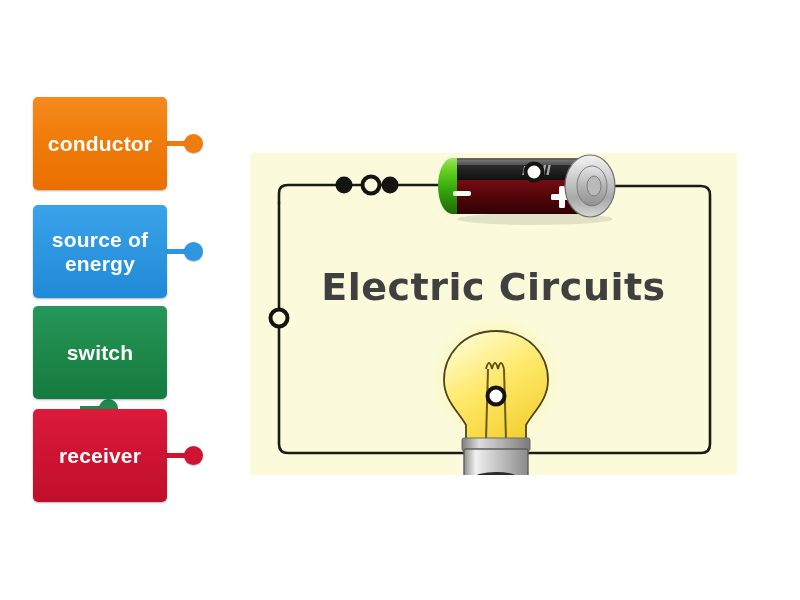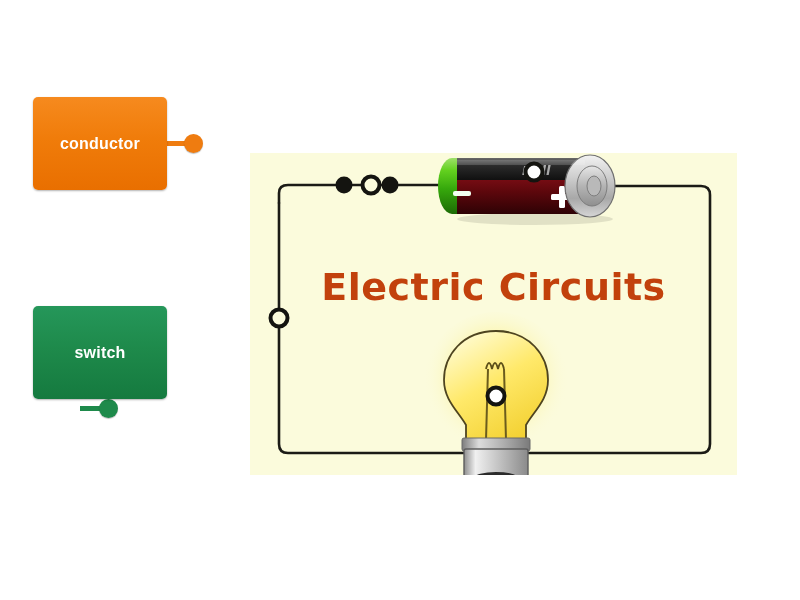--- a/index.html
+++ b/index.html
@@ -33,21 +33,21 @@
   .label-box {
     width: 134px;
     height: 93px;
     border-radius: 5px;
     display: flex;
     align-items: center;
     justify-content: center;
     text-align: center;
     color: #ffffff;
     font-weight: bold;
-    font-size: 16px;
+    font-size: 21px;
     line-height: 1.12;
     letter-spacing: .2px;
     box-sizing: border-box;
     padding: 4px 6px;
     box-shadow: 0 1px 2px rgba(0,0,0,0.30);
     position: relative;
     z-index: 2;
   }
   .label-box .txt { display: block; }
 
@@ -95,51 +95,69 @@
   #diagram-title {
     position: absolute;
     left: 0;
     top: 112px;
     width: 487px;
     text-align: center;
     font-family: "DejaVu Sans", sans-serif;
     font-weight: bold;
     font-size: 38px;
     letter-spacing: 0.5px;
-    color: #c2410c;
+    color: #404040;
     white-space: nowrap;
     user-select: none;
   }
 </style>
 </head>
 <body style="background: rgb(255, 255, 255);">
 
 <div id="stage">
 
   <div class="label-group" id="label-0" style="left: 33px; top: 97px;">
     <div class="label-box" style="background: linear-gradient(rgb(246, 138, 30) 0%, rgb(240, 124, 10) 45%, rgb(233, 111, 0) 100%);">
       <span class="txt">conductor</span>
     </div>
     <div class="connector">
       <span class="stem" style="background: rgb(239, 124, 16);"></span>
       <span class="knob" style="background: rgb(239, 124, 16);"></span>
     </div>
   </div>
 
+  <div class="label-group" id="label-1" style="left: 33px; top: 205px;">
+    <div class="label-box" style="background: linear-gradient(rgb(59, 163, 234) 0%, rgb(47, 151, 224) 45%, rgb(31, 138, 216) 100%);">
+      <span class="txt">source of energy</span>
+    </div>
+    <div class="connector">
+      <span class="stem" style="background: rgb(47, 151, 224);"></span>
+      <span class="knob" style="background: rgb(47, 151, 224);"></span>
+    </div>
+  </div>
 
   <div class="label-group" id="label-2" style="left: 33px; top: 306px; flex-direction: column;">
     <div class="label-box" style="background: linear-gradient(rgb(37, 151, 90) 0%, rgb(30, 138, 75) 45%, rgb(21, 122, 63) 100%);">
       <span class="txt">switch</span>
     </div>
     <div class="connector">
       <span class="stem" style="background: rgb(30, 138, 75);"></span>
       <span class="knob" style="background: rgb(30, 138, 75);"></span>
     </div>
   </div>
 
+  <div class="label-group" id="label-3" style="left: 33px; top: 409px;">
+    <div class="label-box" style="background: linear-gradient(rgb(220, 27, 59) 0%, rgb(207, 20, 51) 45%, rgb(191, 15, 43) 100%);">
+      <span class="txt">receiver</span>
+    </div>
+    <div class="connector">
+      <span class="stem" style="background: rgb(207, 20, 51);"></span>
+      <span class="knob" style="background: rgb(207, 20, 51);"></span>
+    </div>
+  </div>
 
   <div id="circuit-panel" style="left: 250px; top: 153px; width: 487px; height: 322px; background: rgb(251, 251, 220);">
 
     <svg id="circuit-svg" viewBox="0 0 487 322" xmlns="http://www.w3.org/2000/svg">
       <defs>
         <linearGradient id="gradNeg" x1="0" y1="0" x2="0" y2="1">
           <stop offset="0%" stop-color="#9ee06a"></stop>
           <stop offset="22%" stop-color="#63d11f"></stop>
           <stop offset="55%" stop-color="#36a80c"></stop>
           <stop offset="100%" stop-color="#1d6b05"></stop>

